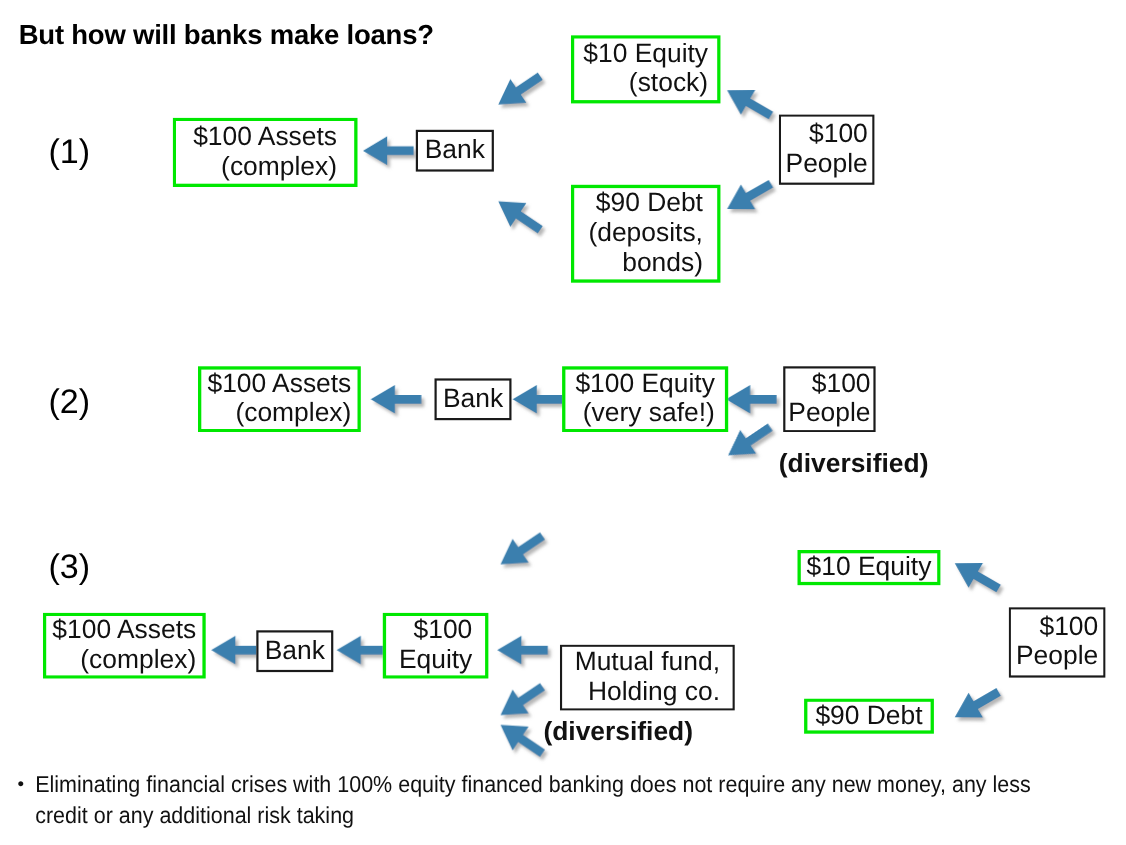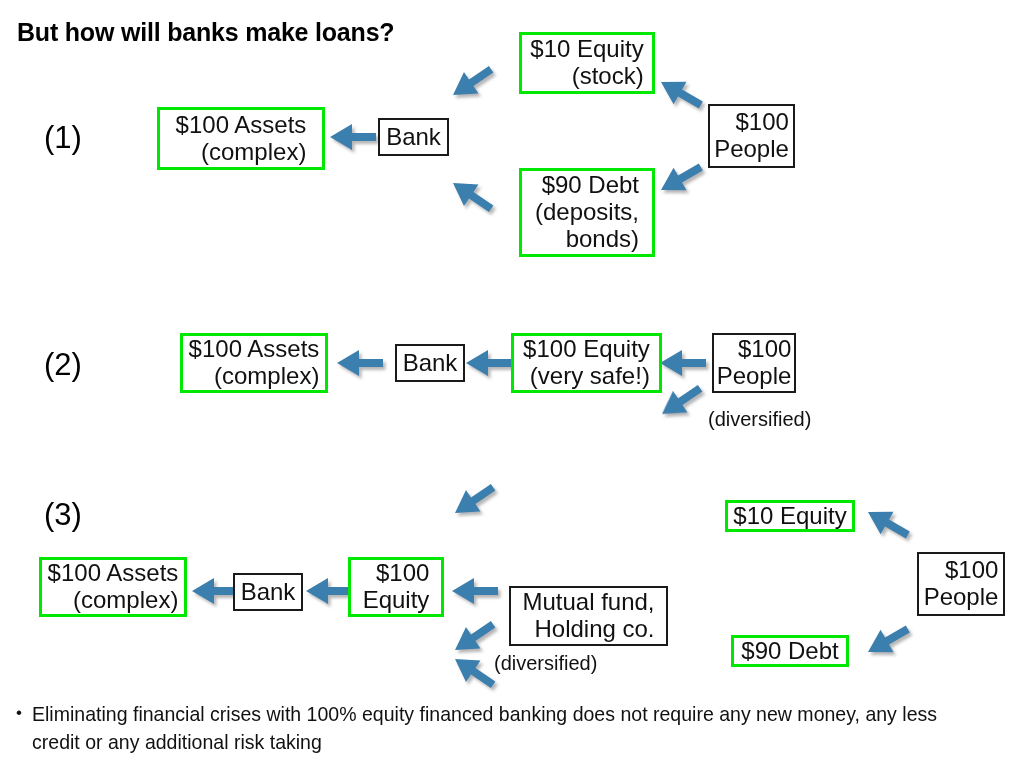--- a/index.html
+++ b/index.html
@@ -37,21 +37,21 @@
     font-size:24px;line-height:1.12;
     white-space:pre-line;
     color:#111;
   }
   .node.green{border:3px solid #00e800;}
   .node.black{border:2px solid #1a1a1a;}
 
   
   .note{
     position:absolute;
-    font-size:20px;color:#111;white-space:nowrap;
+    font-size:24px;color:#111;white-space:nowrap;font-weight:bold;
   }
 
   
   #arrows{position:absolute;left:0;top:0;width:1024px;height:768px;
           pointer-events:none;}
 
   
   .bullet-row{
     position:absolute;left:16px;top:700px;width:990px;
     display:flex;align-items:flex-start;

